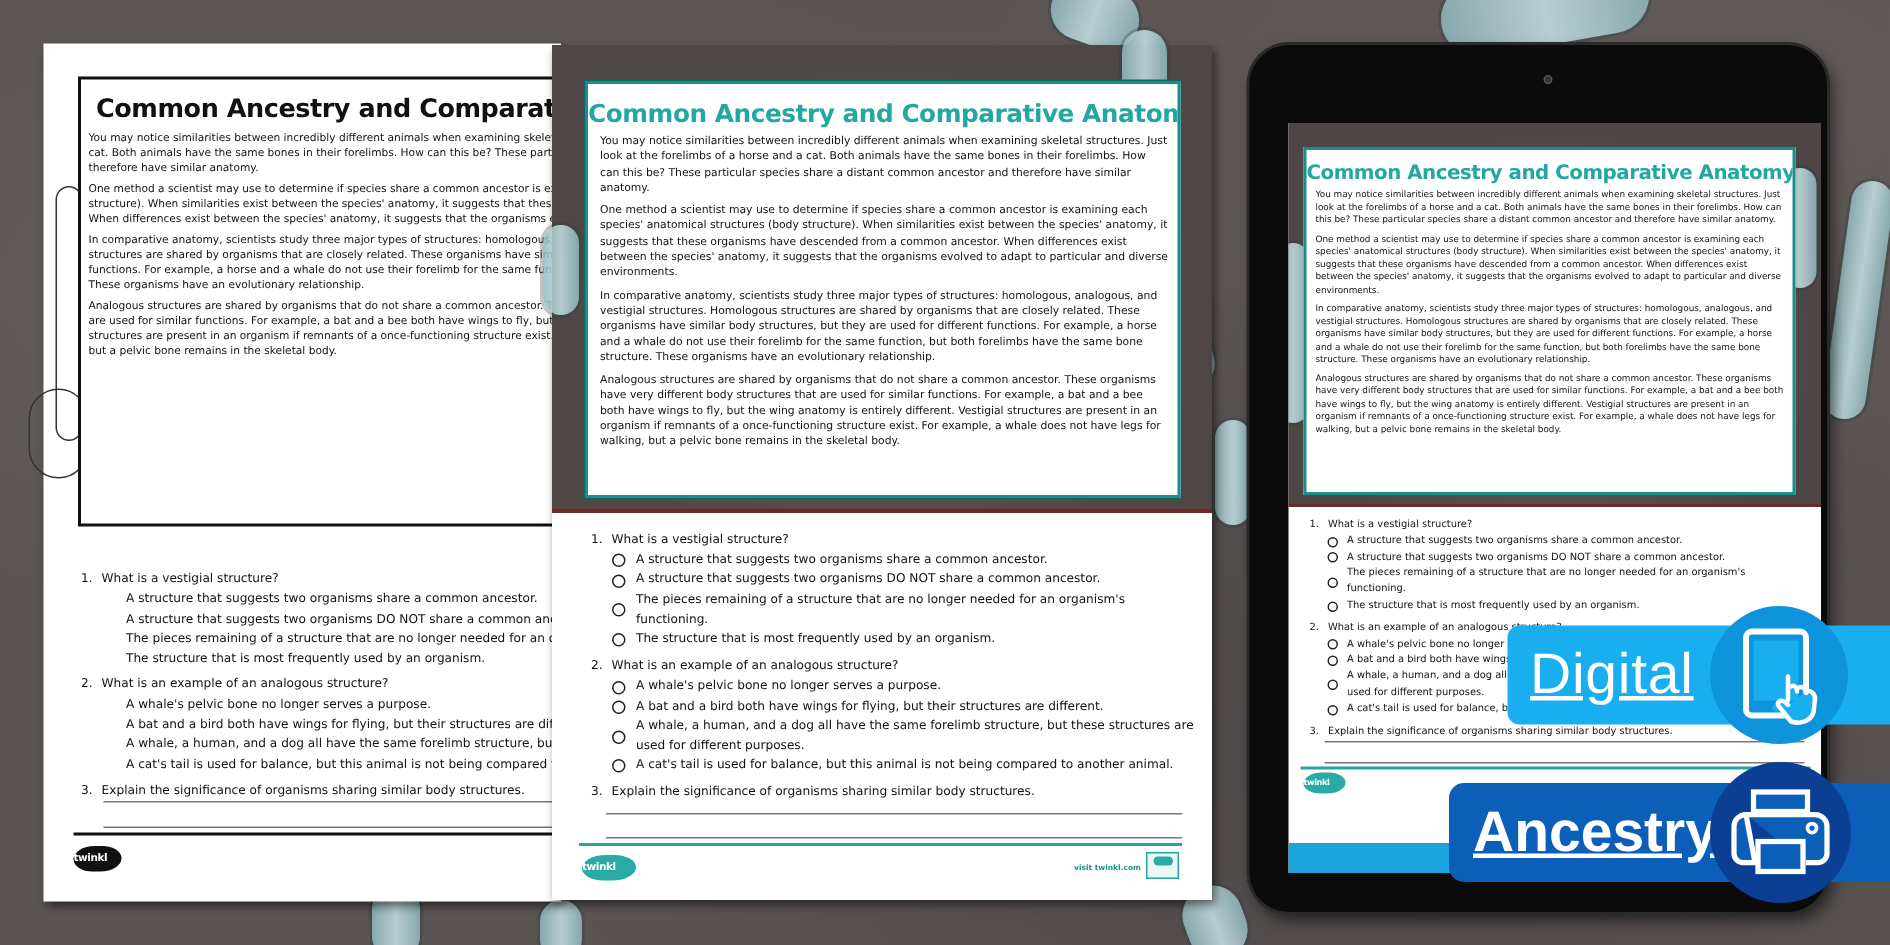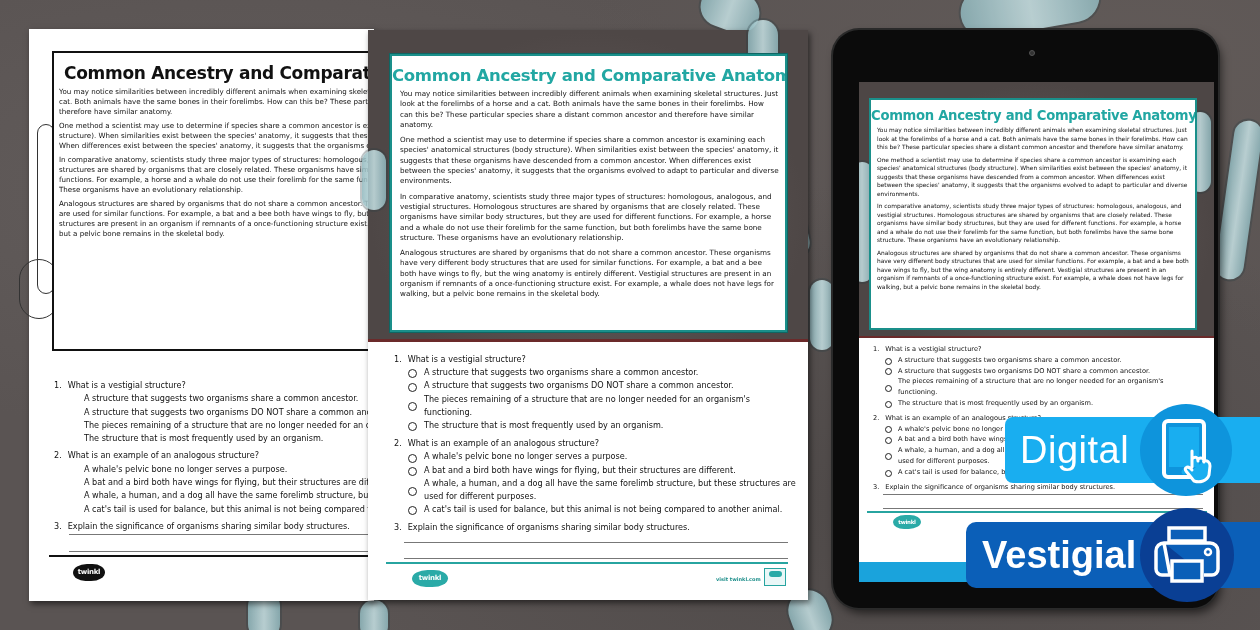--- a/index.html
+++ b/index.html
@@ -57,24 +57,23 @@
     border-radius: 50%;
     background: #fff;
   }
   .answer-line { position: absolute; height: 1px; background: #777; }
   .footer-rule { position: absolute; height: 2px; }
   .twinkl-logo {
     position: absolute;
     color: #fff;
     font-weight: bold;
     font-family: "DejaVu Sans", sans-serif;
-    text-align: center;
+    text-align: left;
     border-radius: 50% 45% 50% 45% / 60% 55% 60% 55%;
     letter-spacing: -0.3px;
-    margin-left: 24px;
   }
 
   
   #sheet1 { left: 29px; top: 29px; width: 345px; height: 572px; }
   #sheet1 .reading-box {
     left: 23px; top: 22px; width: 340px; height: 300px;
     border: 2px solid #111;
   }
   #sheet1 .sheet-title { font-size: 17px; color: #111; padding: 10px 0 4px 10px; text-align: left; }
   #sheet1 .para { font-size: 7.1px; line-height: 10px; padding: 0 0 4px 5px; white-space: nowrap; overflow: hidden; }
@@ -143,20 +142,21 @@
   #screen .radio { width: 7px; height: 7px; margin-top: 2px; }
   #screen .twinkl-logo { left: 10px; top: 433px; width: 28px; height: 14px; background: #2aaaa7; font-size: 5.5px; line-height: 14px; }
   .screen-bar { position: absolute; left: 0; right: 0; bottom: 0; height: 20px; background: #1aa3dc; }
 
   
   .pill {
     position: absolute;
     display: flex; align-items: center;
     color: #fff;
     font-family: "Liberation Sans", sans-serif;
+    text-decoration: underline;
   }
   #digital-pill {
     left: 1005px; top: 417px; width: 255px; height: 66px;
     background: #19aef0;
     border-radius: 8px 0 0 8px;
   }
   #digital-pill .pill-label { font-size: 38px; padding-left: 15px; letter-spacing: 0.5px; }
   #printable-pill {
     left: 966px; top: 522px; width: 294px; height: 66px;
     background: #0b5fb8;
@@ -377,21 +377,21 @@
 <div class="pill-circle" id="digital-circle">
   <svg width="64" height="70" viewBox="0 0 64 70">
     <rect x="10" y="6" width="40" height="56" rx="4" fill="none" stroke="#fff" stroke-width="4"></rect>
     <rect x="15" y="12" width="30" height="40" fill="#19aef0"></rect>
     <circle cx="30" cy="57" r="2.5" fill="#19aef0"></circle>
     <path d="M38 36 L38 52 M38 44 C41 41 44 42 44 46 M44 44 C47 42 50 43 50 47 M50 46 C53 45 56 47 56 51 L55 60 C53 66 46 68 40 66 L32 56 C30 53 33 51 36 53 L38 55" fill="#19aef0" stroke="#fff" stroke-width="3" stroke-linejoin="round" stroke-linecap="round"></path>
   </svg>
 </div>
 
 <div class="pill" id="printable-pill">
-  <span class="pill-label">Vestigial</span>
+  <span class="pill-label">Ancestry</span>
 </div>
 <div class="pill-circle" id="printable-circle">
   <svg width="70" height="64" viewBox="0 0 70 64">
     <rect x="17" y="5" width="36" height="13" fill="#0b5fb8" stroke="#fff" stroke-width="3.5"></rect>
     <path d="M12 20 H58 A8 8 0 0 1 66 28 V46 A6 6 0 0 1 60 52 H52 M18 52 H10 A6 6 0 0 1 4 46 V28 A8 8 0 0 1 12 20 Z" fill="#0b5fb8" stroke="#fff" stroke-width="3.5"></path>
     <circle cx="56" cy="29" r="3" fill="none" stroke="#fff" stroke-width="2.5"></circle>
     <rect x="20" y="38" width="30" height="20" fill="#0b5fb8" stroke="#fff" stroke-width="3.5"></rect>
   </svg>
 </div>
 

